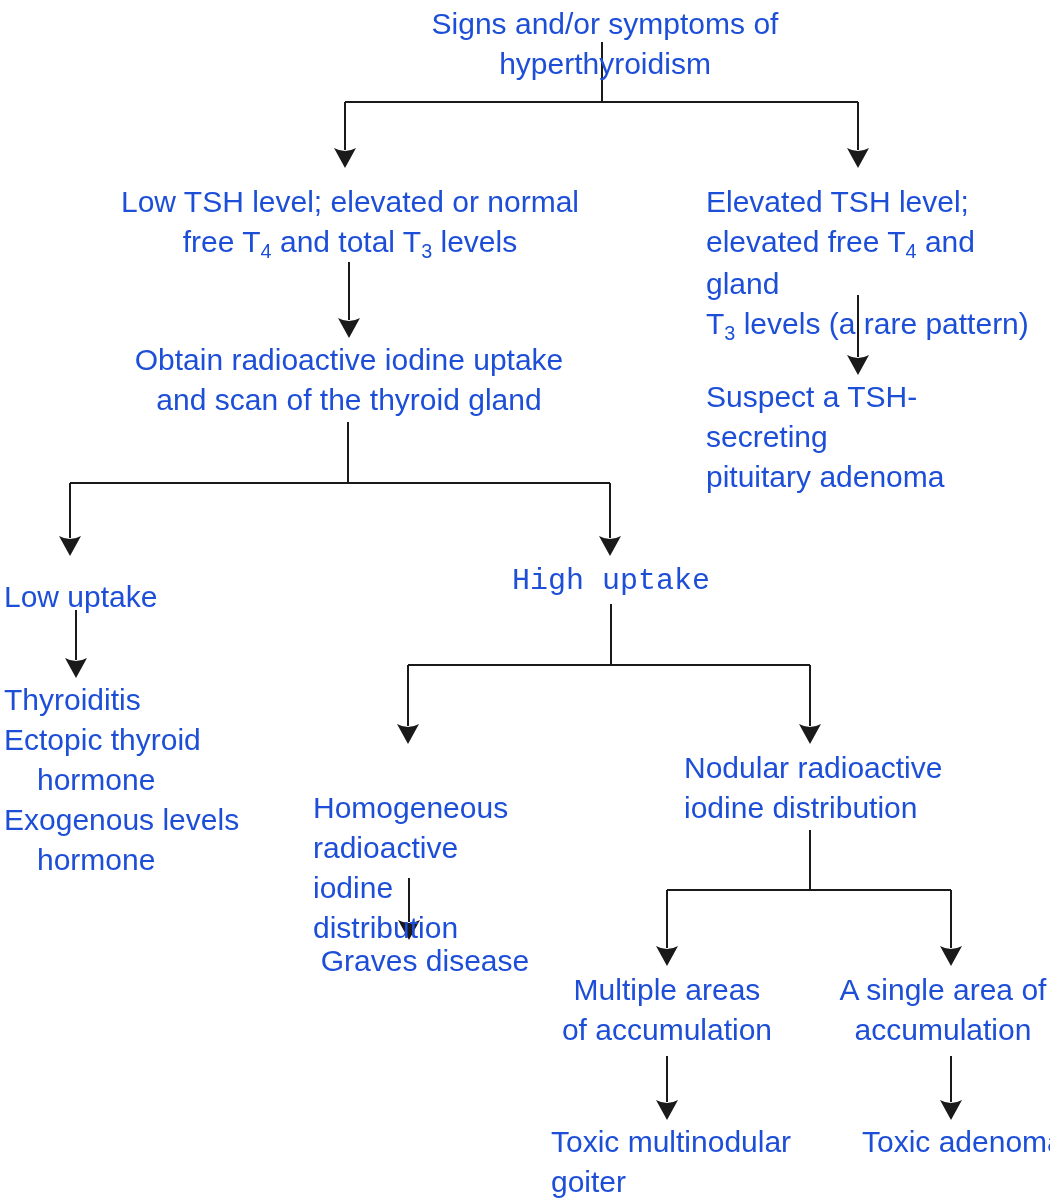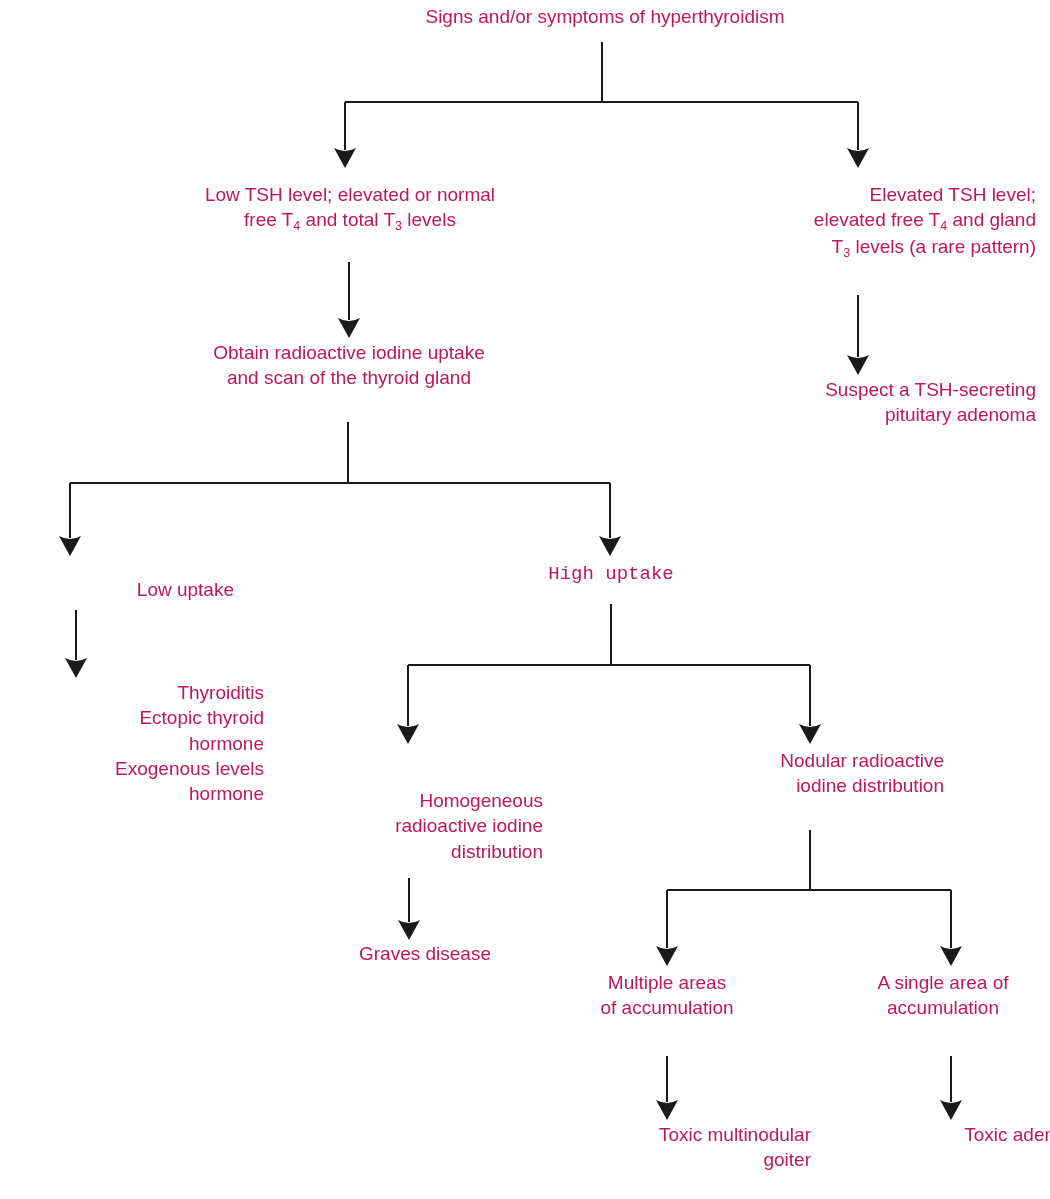--- a/index.html
+++ b/index.html
@@ -23,27 +23,27 @@
   svg.connectors {
     position: absolute;
     left: 0;
     top: 0;
     width: 1050px;
     height: 1199px;
     pointer-events: none;
   }
   .node {
     position: absolute;
-    font-size: 19px;
+    font-size: 30px;
     line-height: 1.33;
-    color: #be185d;
+    color: #1d4ed8;
     white-space: pre-wrap;
   }
   .node.center { text-align: center; }
-  .node.left   { text-align: right; }
+  .node.left   { text-align: left; }
   .node .sub {
     font-size: 0.66em;
     vertical-align: -0.28em;
     letter-spacing: 0;
   }
   .node .hang {
     display: block;
     padding-left: 1.1em;
   }
 </style>

